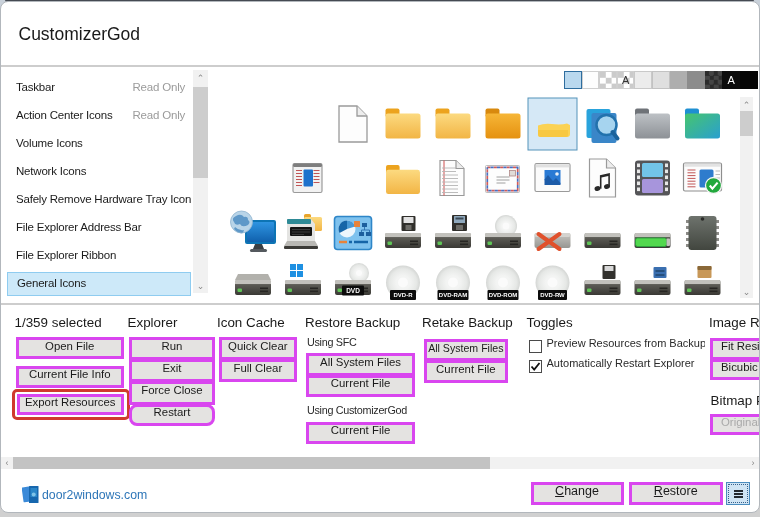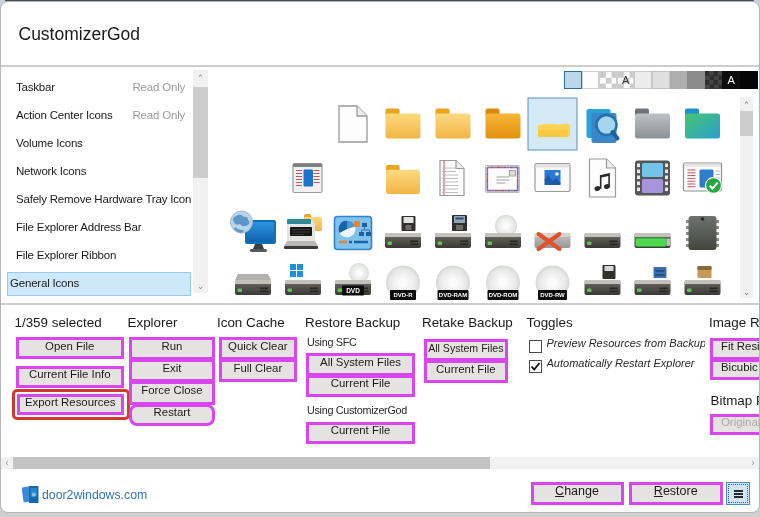--- a/index.html
+++ b/index.html
@@ -7,33 +7,33 @@
   body { background:linear-gradient(180deg,#c9d1da 0px,#c9d1da 12px,#d0d0d0 12px); font-family:"Liberation Sans", sans-serif; position:relative; }
   #topline { position:absolute; left:5px; top:0; width:749px; height:2px; background:#454a52; border-radius:0 0 2px 2px; }
   #win { position:absolute; left:0; top:1px; width:760px; height:512px; background:#ffffff;
          border:1px solid #b2b7bc; border-radius:8px; overflow:hidden; }
   .abs { position:absolute; }
   #title { left:17.5px; top:22px; font-size:17.5px; color:#191919; }
   .sep { left:0; width:758px; height:1.6px; background:#cdcdcd; }
   
   .li { left:8px; width:184px; height:28.1px; font-size:11.5px; letter-spacing:-0.2px; white-space:nowrap; overflow:hidden; color:#1b1b1b; display:flex; align-items:center; padding-left:7px; padding-bottom:2px; }
   .ro { position:absolute; left:123.5px; color:#9b9b9b; }
-  #sel { left:6px; top:269.5px; width:184px; height:24.5px; background:#cde9f9; border:1px solid #8fccf0; display:flex; align-items:center; padding-left:2px; padding-bottom:2px; font-size:11.5px; letter-spacing:-0.2px; color:#1b1b1b; }
+  #sel { left:6px; top:269.5px; width:184px; height:24.5px; background:#cde9f9; border:1px solid #8fccf0; display:flex; align-items:center; padding-left:9px; padding-bottom:2px; font-size:11.5px; letter-spacing:-0.2px; color:#1b1b1b; }
   
   .sbtrack { background:#f1f1f1; }
   .sbthumb { background:#cdcdcd; }
   .arrow { color:#868686; font-size:9px; display:flex; align-items:center; justify-content:center; font-family:"Liberation Sans",sans-serif; }
   
   .sq { top:68.5px; width:17.6px; height:18px; }
   
   .hd { font-size:13.4px; color:#1a1a1a; white-space:nowrap; }
   .btn { background:#e4e3e1; border:3px solid #d946ef; font-size:11.4px; line-height:1; padding-bottom:4px; color:#1b1b1b;
          display:flex; align-items:center; justify-content:center; white-space:nowrap; }
   .lbl { font-size:10.8px; letter-spacing:-0.3px; color:#2a2a2a; white-space:nowrap; }
-  .cblbl { font-size:11px; color:#2a2a2a; white-space:nowrap; width:158px; overflow:hidden;font-style:italic; }
+  .cblbl { font-size:11px; color:#2a2a2a; white-space:nowrap; width:158px; overflow:hidden; }
   .cb { width:13px; height:13px; background:#fff; border:1px solid #4a4a4a; }
   u { text-decoration:underline; }
 </style>
 </head>
 <body>
 <div id="topline"></div>
 <div id="win">
   <div class="abs" id="title">CustomizerGod</div>
   <div class="abs sep" style="top:63px;"></div>
 

